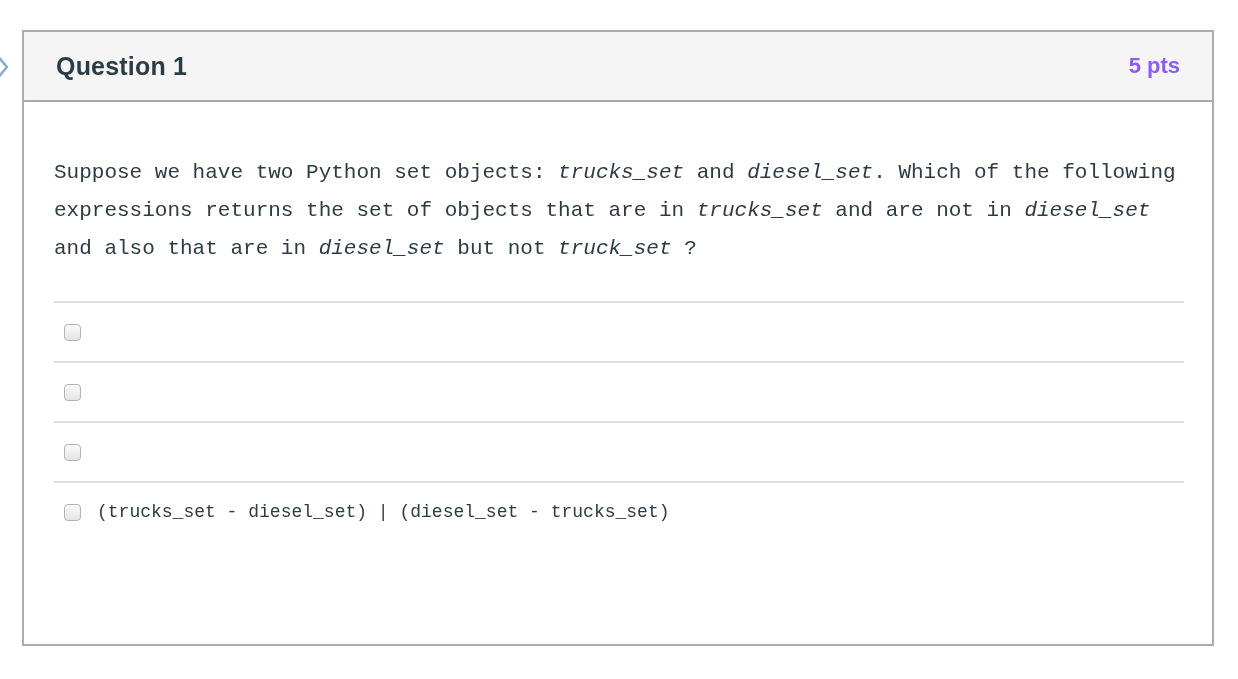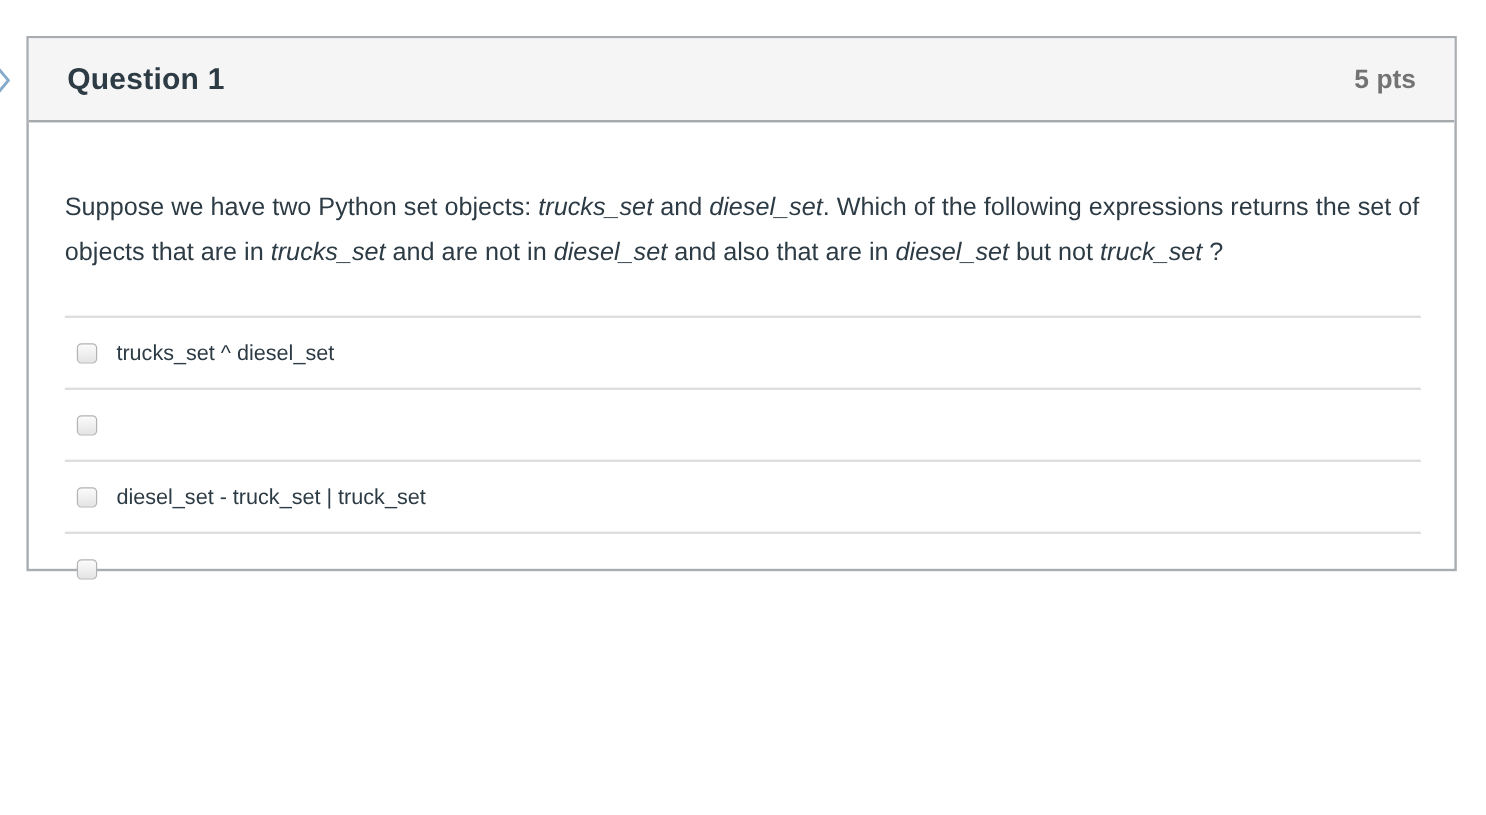--- a/index.html
+++ b/index.html
@@ -11,21 +11,21 @@
     overflow: hidden;
   }
   .nav-chevron {
     position: absolute;
     left: -7px; top: 51px;
     width: 18px; height: 32px;
   }
   .question-panel {
     position: absolute;
     left: 22px; top: 30px;
-    width: 1192px; height: 446px;
+    width: 1192px; height: 616px;
     border: 2px solid #a9adb1;
     background: #ffffff;
   }
   .question-header {
     height: 70px;
     background: #f5f5f5;
     border-bottom: 2px solid #a6aaae;
     display: flex;
     align-items: center;
     justify-content: space-between;
@@ -33,24 +33,25 @@
   }
   .question-title {
     font-size: 25px;
     font-weight: bold;
     color: #2d3b45;
     letter-spacing: 0.2px;
   }
   .question-points {
     font-size: 22px;
     font-weight: bold;
-    color: #737373;
+    color: #8b5cf6;
   }
   .question-body {
     padding: 52px 28px 0 30px;
+    font-family: Liberation Mono, monospace;
   }
   .question-text {
     font-size: 21px;
     line-height: 38px;
     color: #2d3b45;
     max-width: 1130px;
   }
   .question-text .it { font-style: italic; }
   .answers {
     margin-top: 33px;
@@ -93,32 +94,31 @@
   <div class="question-body">
 
     <div class="question-text">
       <span>Suppose we have two Python set objects: </span><span class="it">trucks_set</span><span> and </span><span class="it">diesel_set</span><span>. Which of the following expressions returns the set of objects that are in </span><span class="it">trucks_set</span><span> and are not in </span><span class="it">diesel_set</span><span> and also that are in </span><span class="it">diesel_set</span><span> but not </span><span class="it">truck_set</span><span> ?</span>
     </div>
 
     <div class="answers">
 
       <div class="answer-row">
         <span class="checkbox"></span>
-        <span class="answer-label">trucks_set ^ diesel_set</span>
       </div>
 
       <div class="answer-row">
         <span class="checkbox"></span>
       </div>
 
       <div class="answer-row">
         <span class="checkbox"></span>
-        <span class="answer-label">diesel_set - truck_set | truck_set</span>
       </div>
 
       <div class="answer-row">
         <span class="checkbox"></span>
+        <span class="answer-label">(trucks_set - diesel_set) | (diesel_set - trucks_set)</span>
       </div>
 
 
     </div>
   </div>
 </div>
 
 </body></html>

